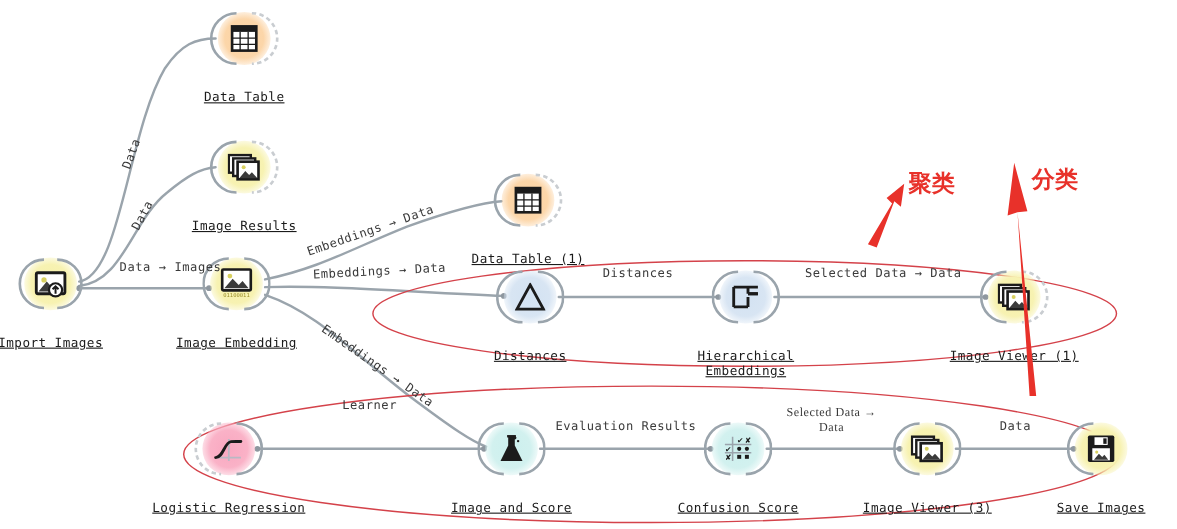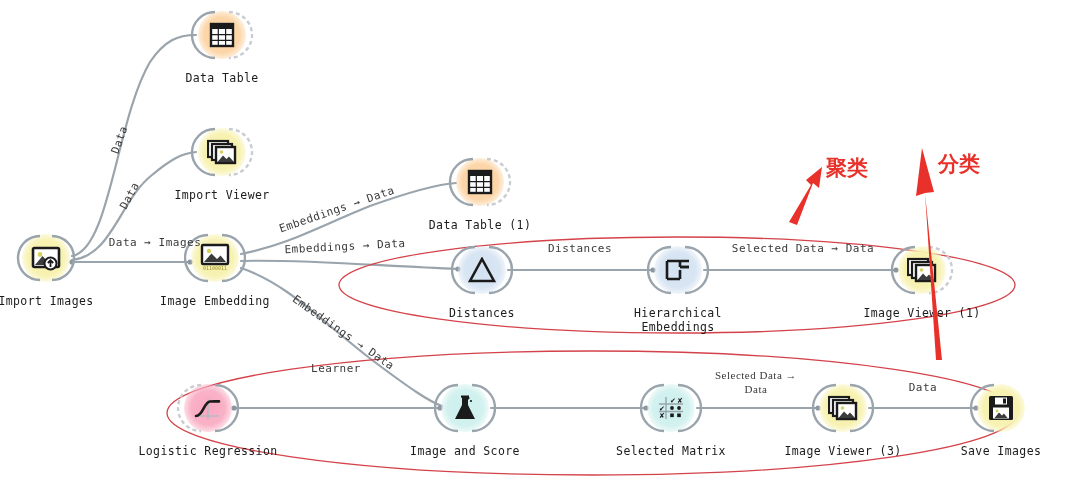--- a/index.html
+++ b/index.html
@@ -14,23 +14,24 @@
 
   .node{position:absolute;z-index:3;width:0;height:0;}
   .node .halo{
     position:absolute;left:-24px;top:-24px;width:48px;height:48px;border-radius:50%;
   }
   .node .glyph{
     position:absolute;left:-17px;top:-17px;width:34px;height:34px;
     display:flex;align-items:center;justify-content:center;
   }
   .node .caption{
-    position:absolute;left:-120px;top:36px;width:240px;text-align:center;
+    position:absolute;left:-120px;top:46px;width:240px;text-align:center;
     font-size:11.5px;color:#1b1b1b;letter-spacing:.4px;line-height:14px;
     white-space:pre-line;
+    text-decoration:underline;
   }
   .node.yellow .halo{
     background:radial-gradient(circle at 50% 50%, #f6f0a8 0%, #f7f2b2 52%, rgba(247,242,178,0.35) 72%, rgba(247,242,178,0) 100%);
   }
   .node.orange .halo{
     background:radial-gradient(circle at 50% 50%, #fbd3a3 0%, #fcd6a9 52%, rgba(252,214,169,0.35) 72%, rgba(252,214,169,0) 100%);
   }
   .node.blue .halo{
     background:radial-gradient(circle at 50% 50%, #d3e2f2 0%, #d8e5f3 52%, rgba(216,229,243,0.35) 72%, rgba(216,229,243,0) 100%);
   }
@@ -154,21 +155,21 @@
         <rect x="5" y="6" width="20" height="16" fill="#ffffff" stroke="#1b1b1b" stroke-width="2.2"></rect>
         <rect x="9" y="9" width="19" height="16" fill="#ffffff" stroke="#1b1b1b" stroke-width="2.4"></rect>
         <circle cx="14.5" cy="14" r="1.8" fill="#d8d060"></circle>
         <path d="M10.5 24 L16 17.5 L19.5 21 L22 18.5 L27 24 Z" fill="#3b3b3b"></path>
       </svg>
     </div>
     <svg width="64" height="58" style="position:absolute;left:-32px;top:-29px">
       <path d="M25,6 A23,23 0 0 0 25,52" fill="none" stroke="#9aa4ac" stroke-width="2.4"></path>
       <path d="M39,6 A23,23 0 0 1 39,52" fill="none" stroke="#c9cdd1" stroke-width="2.4" stroke-dasharray="4 3"></path>
     </svg>
-    <div class="caption">Import Viewer</div>
+    <div class="caption">Image Results</div>
   </div>
 
   <div class="node yellow" style="left:215px;top:258px">
     <div class="halo"></div>
     <div class="glyph">
       <svg width="32" height="30" viewBox="0 0 32 30">
         <rect x="3" y="2" width="26" height="19" rx="1" fill="#ffffff" stroke="#1b1b1b" stroke-width="2.4"></rect>
         <circle cx="10" cy="8" r="2.2" fill="#d8d060"></circle>
         <path d="M5 19 L12.5 10.5 L18 16 L21.5 12.5 L27 19 Z" fill="#3b3b3b"></path>
         <text x="16" y="27" text-anchor="middle" font-size="5" font-family="DejaVu Sans Mono, monospace" fill="#9a8f2a">01100011</text>
@@ -290,21 +291,21 @@
         <circle cx="15" cy="13" r="1.9" fill="#1b1b1b"></circle>
           <circle cx="22" cy="13" r="1.9" fill="#1b1b1b"></circle>
         <rect x="13.2" y="18.5" width="3.6" height="3.6" fill="#1b1b1b"></rect>
         <rect x="20.2" y="18.5" width="3.6" height="3.6" fill="#1b1b1b"></rect>
       </svg>
     </div>
     <svg width="62" height="58" style="position:absolute;left:-31px;top:-29px">
       <path d="M24,6 A23,23 0 0 0 24,52" fill="none" stroke="#9aa4ac" stroke-width="2.4"></path>
       <path d="M38,6 A23,23 0 0 1 38,52" fill="none" stroke="#9aa4ac" stroke-width="2.4"></path>
     </svg>
-    <div class="caption">Selected Matrix</div>
+    <div class="caption">Confusion Score</div>
   </div>
 
   <div class="node yellow" style="left:843px;top:408px">
     <div class="halo"></div>
     <div class="glyph">
       <svg width="30" height="28" viewBox="0 0 30 28">
         <rect x="1" y="3" width="20" height="16" fill="#ffffff" stroke="#1b1b1b" stroke-width="2.2"></rect>
         <rect x="5" y="6" width="20" height="16" fill="#ffffff" stroke="#1b1b1b" stroke-width="2.2"></rect>
         <rect x="9" y="9" width="19" height="16" fill="#ffffff" stroke="#1b1b1b" stroke-width="2.4"></rect>
         <circle cx="14.5" cy="14" r="1.8" fill="#d8d060"></circle>
@@ -338,20 +339,21 @@
 
   <div class="edgelabel" style="left:75px;top:236px;width:160px;">Data → Images</div>
   <div class="edgelabel" style="left:90px;top:133px;width:60px;transform:rotate(-70deg);">Data</div>
   <div class="edgelabel" style="left:100px;top:189px;width:60px;transform:rotate(-62deg);">Data</div>
   <div class="edgelabel" style="left:257px;top:203px;width:160px;transform:rotate(-19deg);">Embeddings → Data</div>
   <div class="edgelabel" style="left:265px;top:240px;width:160px;transform:rotate(-3deg);">Embeddings → Data</div>
   <div class="edgelabel" style="left:263px;top:326px;width:160px;transform:rotate(35deg);">Embeddings → Data</div>
   <div class="edgelabel" style="left:520px;top:242px;width:120px;">Distances</div>
   <div class="edgelabel" style="left:713px;top:242px;width:180px;">Selected Data → Data</div>
   <div class="edgelabel" style="left:286px;top:362px;width:100px;">Learner</div>
+  <div class="edgelabel" style="left:489px;top:381px;width:160px;">Evaluation Results</div>
   <div class="edgelabel" style="left:691px;top:368px;width:130px;font-family:Liberation Serif, serif;">Selected Data →
 Data</div>
   <div class="edgelabel" style="left:883px;top:381px;width:80px;">Data</div>
 
   <svg class="layer" id="overlay">
     <g fill="#e8312a">
 
       <path d="M789,222 L811,185 L806,180 L822,167 L819,188 L813,183 L797,225 Z"></path>
 
       <path d="M936,360 L925,193 L916,196 L922,148 L934,192 L925,193 L942,360 Z"></path>

